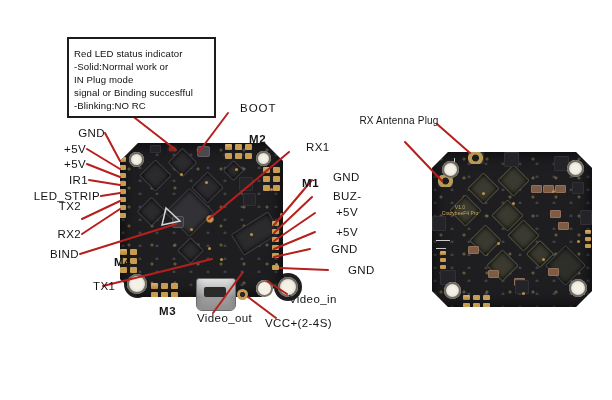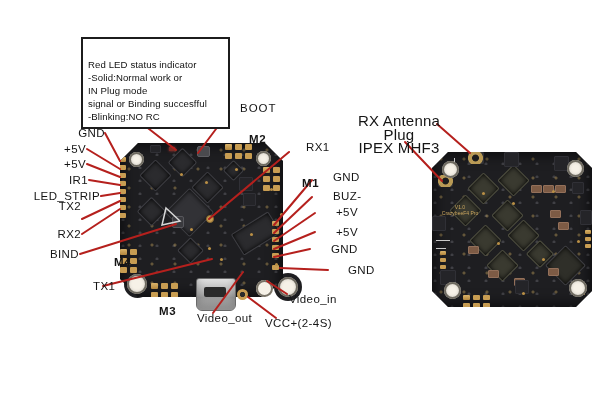--- a/index.html
+++ b/index.html
@@ -2,25 +2,25 @@
 <html><head>
 <meta charset="utf-8">
 <style>
   html,body{margin:0;padding:0;background:#fff;}
   .canvas{position:relative;width:612px;height:400px;background:#ffffff;overflow:hidden;
           font-family:"Liberation Sans",sans-serif;}
   
   .lbl{position:absolute;font-size:11.5px;color:#151515;letter-spacing:.4px;
        white-space:nowrap;z-index:6;line-height:12px;padding-left:18px;}
   .lbl.bold{font-weight:bold;font-size:11.5px;letter-spacing:.6px;}
-  #status-box{position:absolute;left:81px;top:37px;width:138px;z-index:6;
-       border:2px solid #1c1c1c;background:#fff;padding:19px 2px 4px 5px;
+  #status-box{position:absolute;left:67px;top:37px;width:138px;z-index:6;
+       border:2px solid #1c1c1c;background:#fff;padding:8px 2px 4px 5px;
        font-size:9.6px;line-height:13.1px;color:#111;letter-spacing:.1px;}
   #rx-antenna-label{position:absolute;left:352px;top:114px;width:94px;z-index:6;
-       text-align:center;font-size:15px;line-height:13.5px;color:#151515;letter-spacing:.2px;}
+       text-align:center;font-size:10px;line-height:13.5px;color:#151515;letter-spacing:.2px;}
   
   #lbl-gnd-t{right:507px;top:127px;} #lbl-5v-1{right:526px;top:143px;}
   #lbl-5v-2{right:526px;top:158px;}  #lbl-ir1{right:524px;top:174px;}
   #lbl-led{right:512px;top:190px;}   #lbl-tx2{right:531px;top:200px;}
   #lbl-rx2{right:531px;top:228px;}   #lbl-bind{right:533px;top:248px;}
   #lbl-m4{left:96px;top:256px;}      #lbl-tx1{left:75px;top:280px;}
   #lbl-m3{left:141px;top:305px;}     #lbl-vout{left:179px;top:312px;}
   #lbl-vcc{left:247px;top:317px;}    #lbl-vin{left:271px;top:293px;}
   #lbl-gnd-br{left:330px;top:264px;} #lbl-boot{left:222px;top:102px;letter-spacing:1px;}
   #lbl-m2{left:231px;top:133px;}     #lbl-rx1{left:288px;top:141px;}
@@ -245,16 +245,15 @@
   <span class="lbl" id="lbl-vin">Video_in</span>
 
   <span class="lbl" id="lbl-boot">BOOT</span>
   <span class="lbl bold" id="lbl-m1">M1</span>
   <span class="lbl bold" id="lbl-m2">M2</span>
   <span class="lbl bold" id="lbl-m3">M3</span>
   <span class="lbl bold" id="lbl-m4">M4</span>
 
   <div id="rx-antenna-label">
     <div>RX Antenna Plug</div>
-    <div>IPEX MHF3</div>
   </div>
 
 </div>
 
 </body></html>

